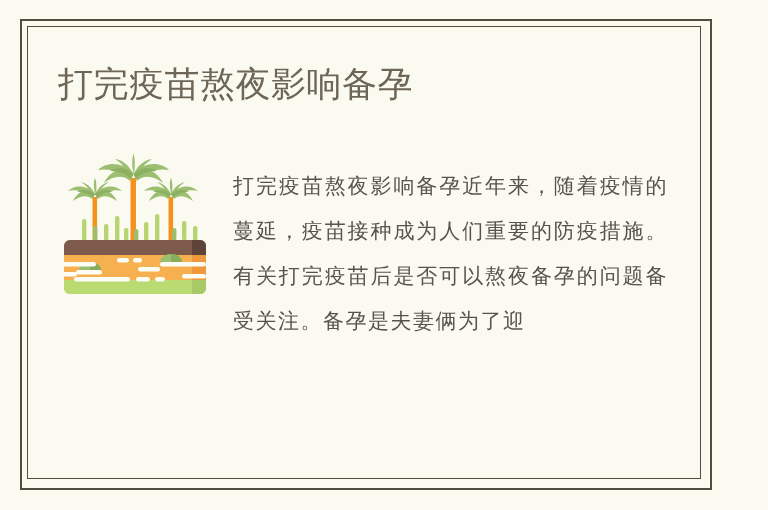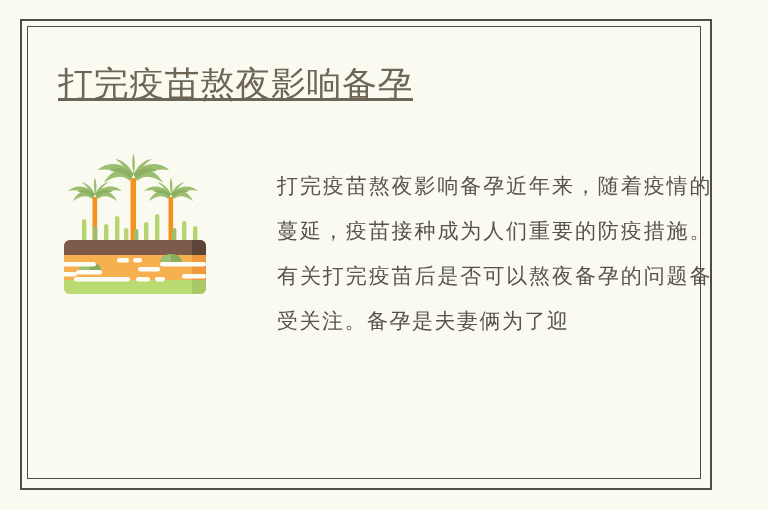--- a/index.html
+++ b/index.html
@@ -53,21 +53,20 @@
   .page-title {
     position: absolute;
     left: 58px;
     top: 62px;
     font-family: "Liberation Sans", "DejaVu Sans", sans-serif;
     font-size: 35px;
     line-height: 44px;
     letter-spacing: 0.5px;
     color: #6d6556;
     white-space: nowrap;
-    text-decoration: underline;
   }
 
   .body-row {
     position: absolute;
     left: 58px;
     top: 150px;
     width: 610px;
   }
 
   
@@ -86,21 +85,20 @@
     left: 175px;
     top: 14px;
     width: 435px;
     font-family: "DejaVu Serif", "Liberation Serif", serif;
     font-size: 21px;
     line-height: 45px;
     color: #57544b;
     letter-spacing: 1.5px;
     text-align: justify;
     text-justify: inter-character;
-    margin-left: 44px;
   }
 </style>
 </head>
 <body>
 
 <div id="page">
 
   <div class="frame-outer"></div>
   <div class="frame-inner"></div>
 

